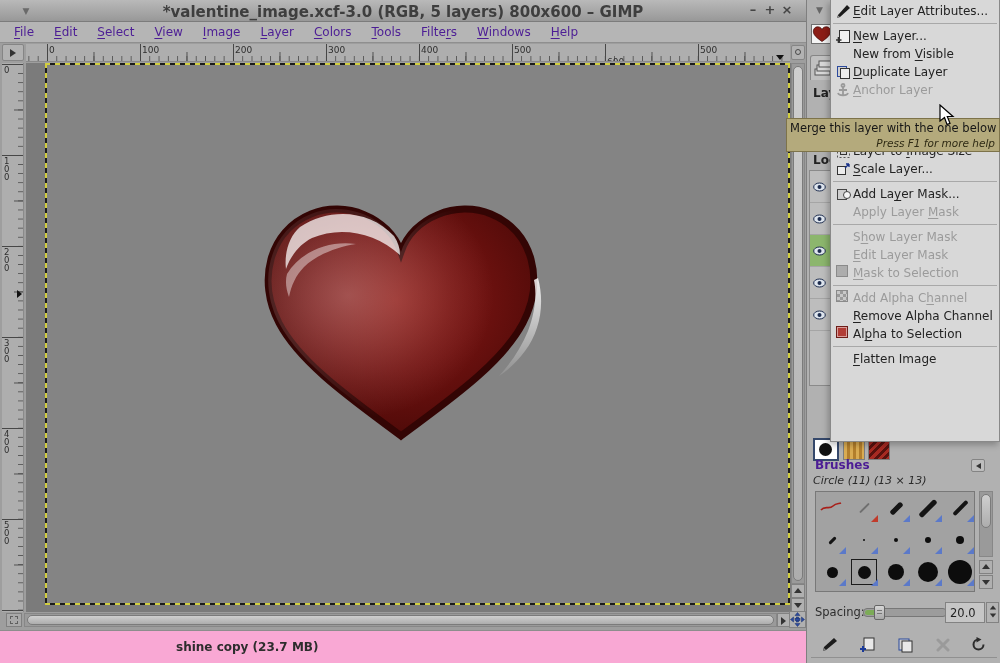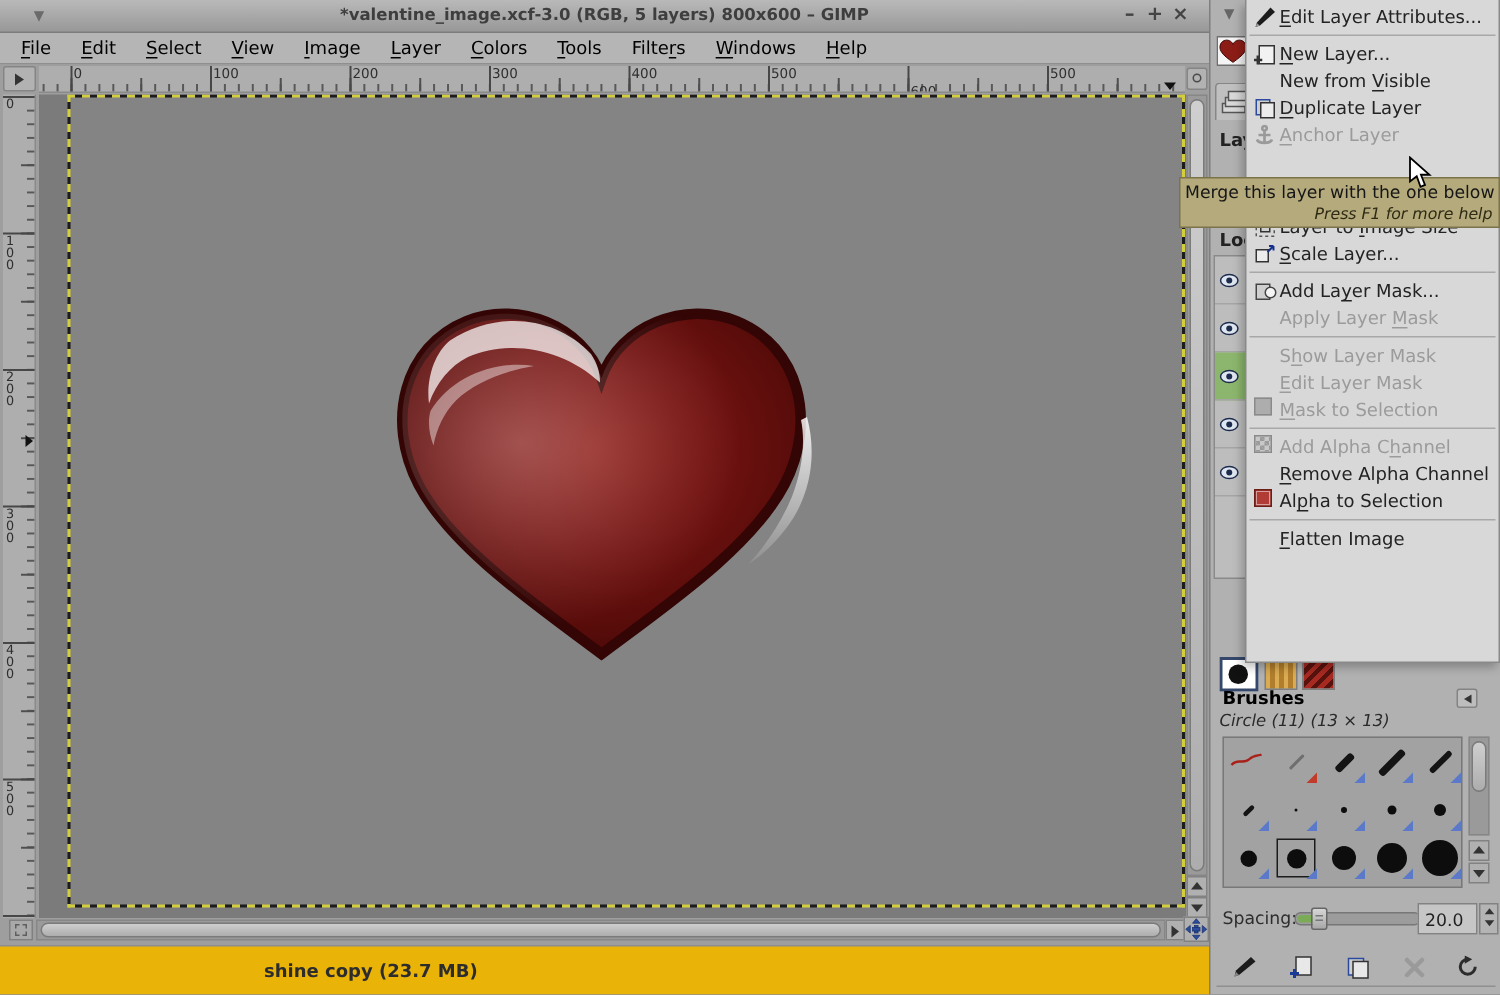--- a/index.html
+++ b/index.html
@@ -6,29 +6,29 @@
   html,body { width:1000px; height:663px; overflow:hidden; }
   body { position:relative; background:#9e9e9e; font-family:"DejaVu Sans",sans-serif; color:#222; }
   .abs { position:absolute; }
   u { text-decoration:underline; text-underline-offset:2px; }
 
   
   #image-window { left:0; top:0; width:806px; height:663px; background:#aaank; }
   #titlebar { left:0; top:0; width:806px; height:22px;
     background:linear-gradient(#b9b9b9,#989898); border-bottom:1px solid #7c7c7c; }
   #titlebar .title { position:absolute; left:0; right:0; top:3px; text-align:center;
-    font-size:11px; font-weight:bold; color:#3e3e3e; }
+    font-size:15px; font-weight:bold; color:#3e3e3e; }
   #win-menu-btn { position:absolute; left:18px; top:4px; width:16px; height:14px;
     color:#6a6a6a; font-size:9px; text-align:center; line-height:14px; }
   .winctl { position:absolute; top:2px; width:16px; height:16px; text-align:center;
     font-size:13px; font-weight:bold; color:#444; line-height:16px; }
 
   #menubar { left:0; top:22px; width:806px; height:21px; background:#b5b5b5;
     border-bottom:1px solid #8f8f8f; display:flex; align-items:center; padding-left:4px; }
-  .mb-item { font-size:12px; color:#000000; padding:2px 10px; }
+  .mb-item { font-size:12px; color:#4c1d95; padding:2px 10px; }
 
   
   .ruler { background:#aeaeae; }
   #ruler-corner { left:2px; top:44px; width:22px; height:17px; background:#b2b2b2;
     border:1px solid #858585; border-radius:2px; }
   #ruler-corner .tri { position:absolute; left:7px; top:4px; width:0; height:0;
     border-left:6px solid #333; border-top:4px solid transparent; border-bottom:4px solid transparent; }
   #hruler { left:26px; top:44px; width:764px; height:18px; border-bottom:1px solid #8a8a8a; overflow:hidden;
     background-image:
       linear-gradient(90deg,#474747 0 1px,transparent 1px),
@@ -75,21 +75,21 @@
   #hscroll .sb-thumb { left:2px; top:1px; width:747px; height:10px; }
   .sb-btn { background:#b0b0b0; border:1px solid #828282; text-align:center; }
   .tri-up { width:0;height:0;border-bottom:5px solid #333;border-left:4px solid transparent;border-right:4px solid transparent; margin:3px auto 0; }
   .tri-down { width:0;height:0;border-top:5px solid #333;border-left:4px solid transparent;border-right:4px solid transparent; margin:4px auto 0; }
   .tri-right { width:0;height:0;border-left:5px solid #333;border-top:4px solid transparent;border-bottom:4px solid transparent; margin:3px auto 0; }
   #qmask-btn { left:6px; top:613px; width:16px; height:14px; background:#a9a9a9; border:1px solid #808080; }
   #qmask-btn .inner { position:absolute; left:3px; top:2px; width:8px; height:8px; border:1px dashed #5f5f5f; }
   #nav-btn { left:789px; top:611px; width:17px; height:17px; background:#b0b0b0; border:1px solid #828282; }
 
   
-  #statusbar { left:0; top:630px; width:806px; height:33px; background:#eab308; border-top:1px solid #8d8d8d; }
+  #statusbar { left:0; top:630px; width:806px; height:33px; background:#f9a8d4; border-top:1px solid #8d8d8d; }
   #status-text { position:absolute; left:176px; top:9px; font-size:12px; font-weight:600; color:#2d2d2d; }
 
   
   #dock { left:806px; top:0; width:194px; height:663px; background:#b1b1b1; border-left:1px solid #7f7f7f; }
   #dock-arrow { position:absolute; left:9px; top:5px; color:#666; font-size:9px; }
   #dock-thumb { position:absolute; left:4px; top:24px; width:22px; height:20px; background:#f4f4f4; border:1px solid #6f6f6f; }
   #dock-tab { position:absolute; left:3px; top:55px; width:27px; height:25px; background:#c0c0c0;
     border:1px solid #868686; border-bottom:none; border-radius:3px 3px 0 0; }
   #layers-title { position:absolute; left:6px; top:86px; font-size:12px; font-weight:bold; color:#222; }
   #lock-label { position:absolute; left:6px; top:153px; font-size:12px; font-weight:bold; color:#222; }
@@ -99,21 +99,21 @@
   .layer-thumb { width:20px; height:16px; background:#cccccc; border:1px solid #777; margin-left:5px; }
 
   
   .brush-tab { position:absolute; top:441px; height:19px; border:1px solid #7d7d7d; }
   #brush-tab-1 { left:6px; top:438px; width:26px; height:23px; background:#ffffff; border:2px solid #35486b; }
   #brush-tab-1 .dot { position:absolute; left:4px; top:3px; width:13px; height:13px; background:#111; border-radius:50%; }
   #brush-tab-2 { left:36px; width:22px;
     background:repeating-linear-gradient(90deg,#d9ab52 0 3px,#b27e2c 3px 6px); }
   #brush-tab-3 { left:61px; width:22px;
     background:repeating-linear-gradient(135deg,#a62a22 0 3px,#58120e 3px 6px); }
-  #brushes-title { position:absolute; left:8px; top:458px; font-size:12px; font-weight:bold; color:#000000; }
+  #brushes-title { position:absolute; left:8px; top:458px; font-size:12px; font-weight:bold; color:#4c1d95; }
   #brushes-collapse { position:absolute; left:164px; top:459px; width:14px; height:13px; background:#bdbdbd;
     border:1px solid #848484; border-radius:2px; }
   #brushes-collapse .tri { width:0;height:0;border-right:5px solid #333;border-top:3px solid transparent;border-bottom:3px solid transparent; margin:3px auto 0; }
   #brush-name { position:absolute; left:6px; top:474px; font-size:11px; font-style:italic; color:#2a2a2a; }
   #brush-grid { position:absolute; left:8px; top:491px; width:160px; height:101px; background:#a2a2a2;
     border:1px solid #787878; overflow:hidden; }
   .bcell { position:absolute; width:32px; height:32px; }
   .bcell .sel-frame { position:absolute; left:3px; top:3px; right:3px; bottom:3px; border:1px solid #1b1b1b; }
   .bcorner { position:absolute; right:2px; bottom:2px; width:0; height:0;
     border-left:7px solid transparent; border-bottom:7px solid #5b79c9; }

